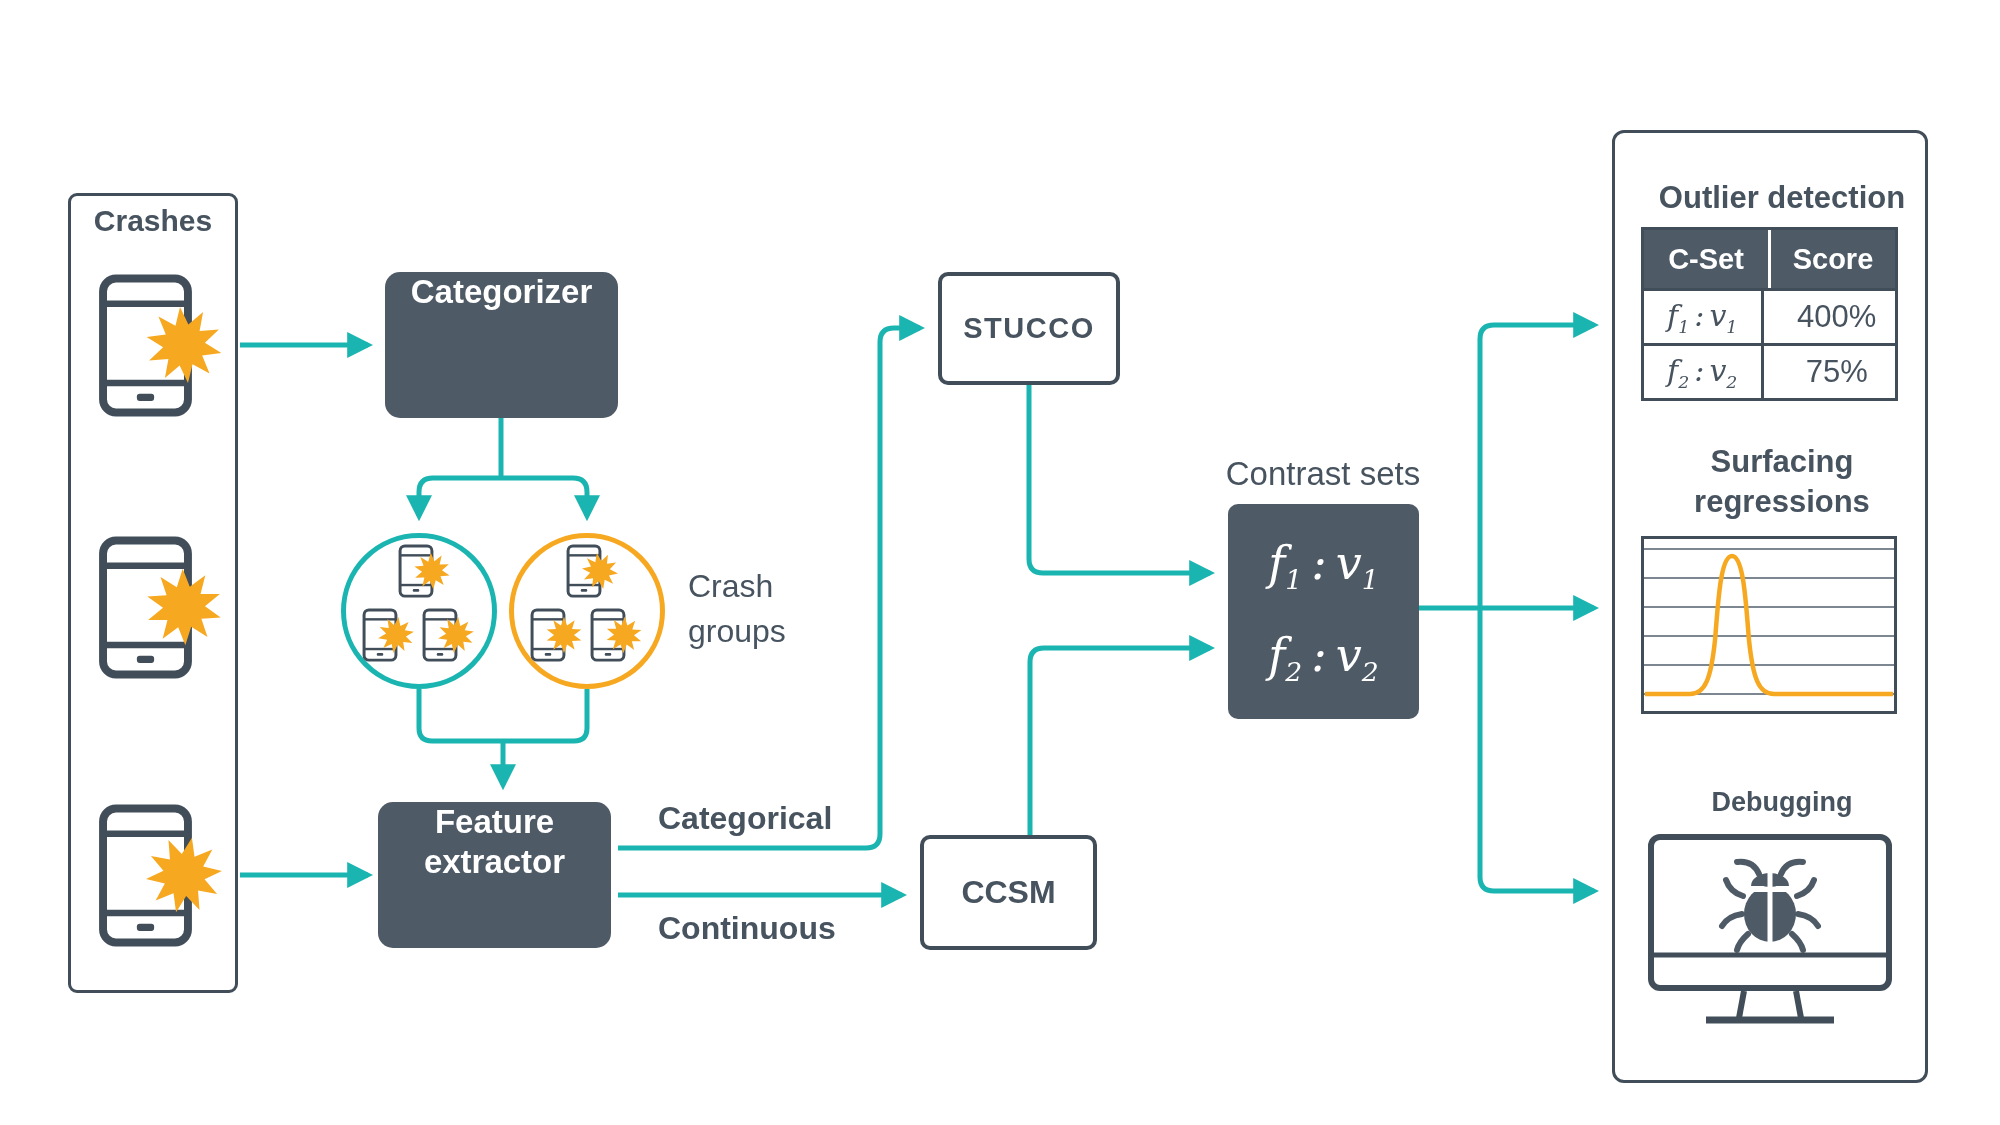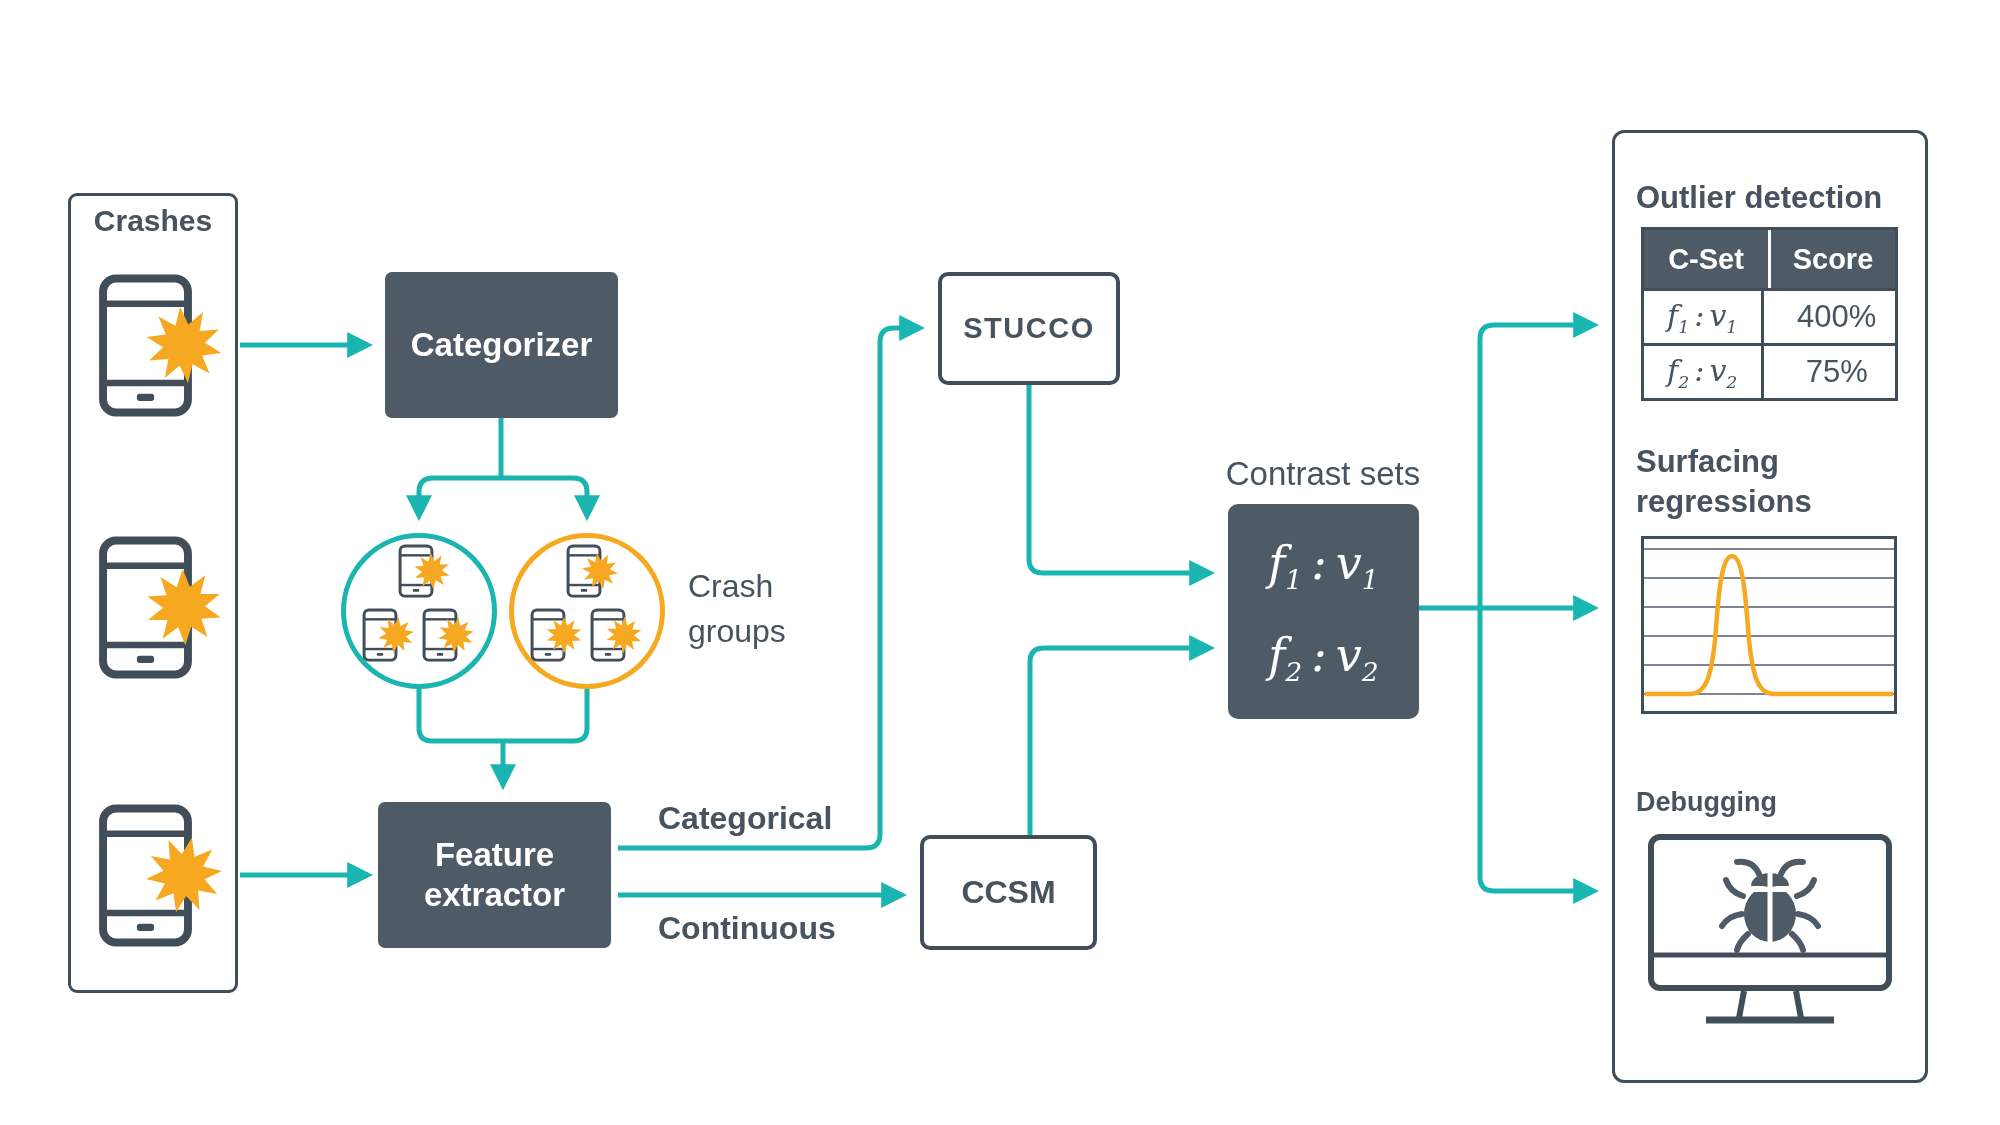--- a/index.html
+++ b/index.html
@@ -13,22 +13,22 @@
   *{margin:0;padding:0;box-sizing:border-box;}
   body{background:#fff;font-family:"Liberation Sans", sans-serif;}
   #stage{position:relative;width:2000px;height:1125px;background:#fff;overflow:hidden;margin-top:40px;}
   svg{display:block;}
   .abs{position:absolute;}
   #edges{position:absolute;left:0;top:0;pointer-events:none;}
   .edge{stroke:var(--teal);stroke-width:5;fill:none;}
 
   
   .wbox{background:#fff;border:3px solid var(--bord);border-radius:10px;}
-  .darknode{background:var(--slate);border-radius:7px;color:#fff;font-weight:bold;
-            display:flex;flex-direction:column;align-items:center;justify-content:center;
+  .darknode{background:var(--slate);border-radius:15px;color:#fff;font-weight:bold;
+            display:flex;flex-direction:column;align-items:center;justify-content:flex-start;
             font-size:33px;line-height:40px;}
   .title{color:var(--text);font-weight:bold;}
   .plain{color:var(--text);font-weight:normal;}
 
   .crashes-box{left:68px;top:153px;width:170px;height:800px;border-radius:9px;}
   .crashes-title{left:68px;top:164px;width:170px;text-align:center;font-size:30px;}
 
   .circle{position:absolute;width:156px;height:156px;border-radius:50%;background:#fff;}
   .circle.teal{border:5px solid var(--teal);}
   .circle.orange{border:5px solid var(--orange);}
@@ -39,21 +39,21 @@
   
   .formula{font-family:"DejaVu Serif", serif;font-style:italic;white-space:nowrap;}
   .formula sub{font-size:0.58em;font-style:italic;}
   .formula .colon{padding:0 9px;}
   .cs-box{left:1228px;top:464px;width:191px;height:215px;background:var(--slate);border-radius:10px;
           display:flex;flex-direction:column;align-items:center;justify-content:space-evenly;color:#fff;}
   .cs-box .formula{font-size:46px;}
 
   
   .right-panel{left:1612px;top:90px;width:316px;height:953px;border-radius:12px;border-width:3px;}
-  .panel-title{left:1612px;width:316px;font-size:31px;line-height:40px;padding-left:24px;}
+  .panel-title{left:1612px;width:316px;text-align:center;font-size:31px;line-height:40px;padding-left:24px;}
 
   
   .otable{left:1641px;top:187px;width:257px;border:3px solid var(--bord);background:#fff;}
   .ohead{display:flex;height:58px;background:var(--slate);}
   .oth{flex:1;display:flex;align-items:center;justify-content:center;color:#fff;font-weight:bold;font-size:29px;}
   .oth.divl{border-left:3px solid #fff;}
   .orow{display:flex;height:55px;border-top:3px solid var(--bord);background:#fff;}
   .ocell{flex:1;display:flex;align-items:center;justify-content:center;color:var(--text);}
   .ocell + .ocell{border-left:3px solid var(--bord);padding-left:15px;}
   .ocell .formula{font-size:30px;}

